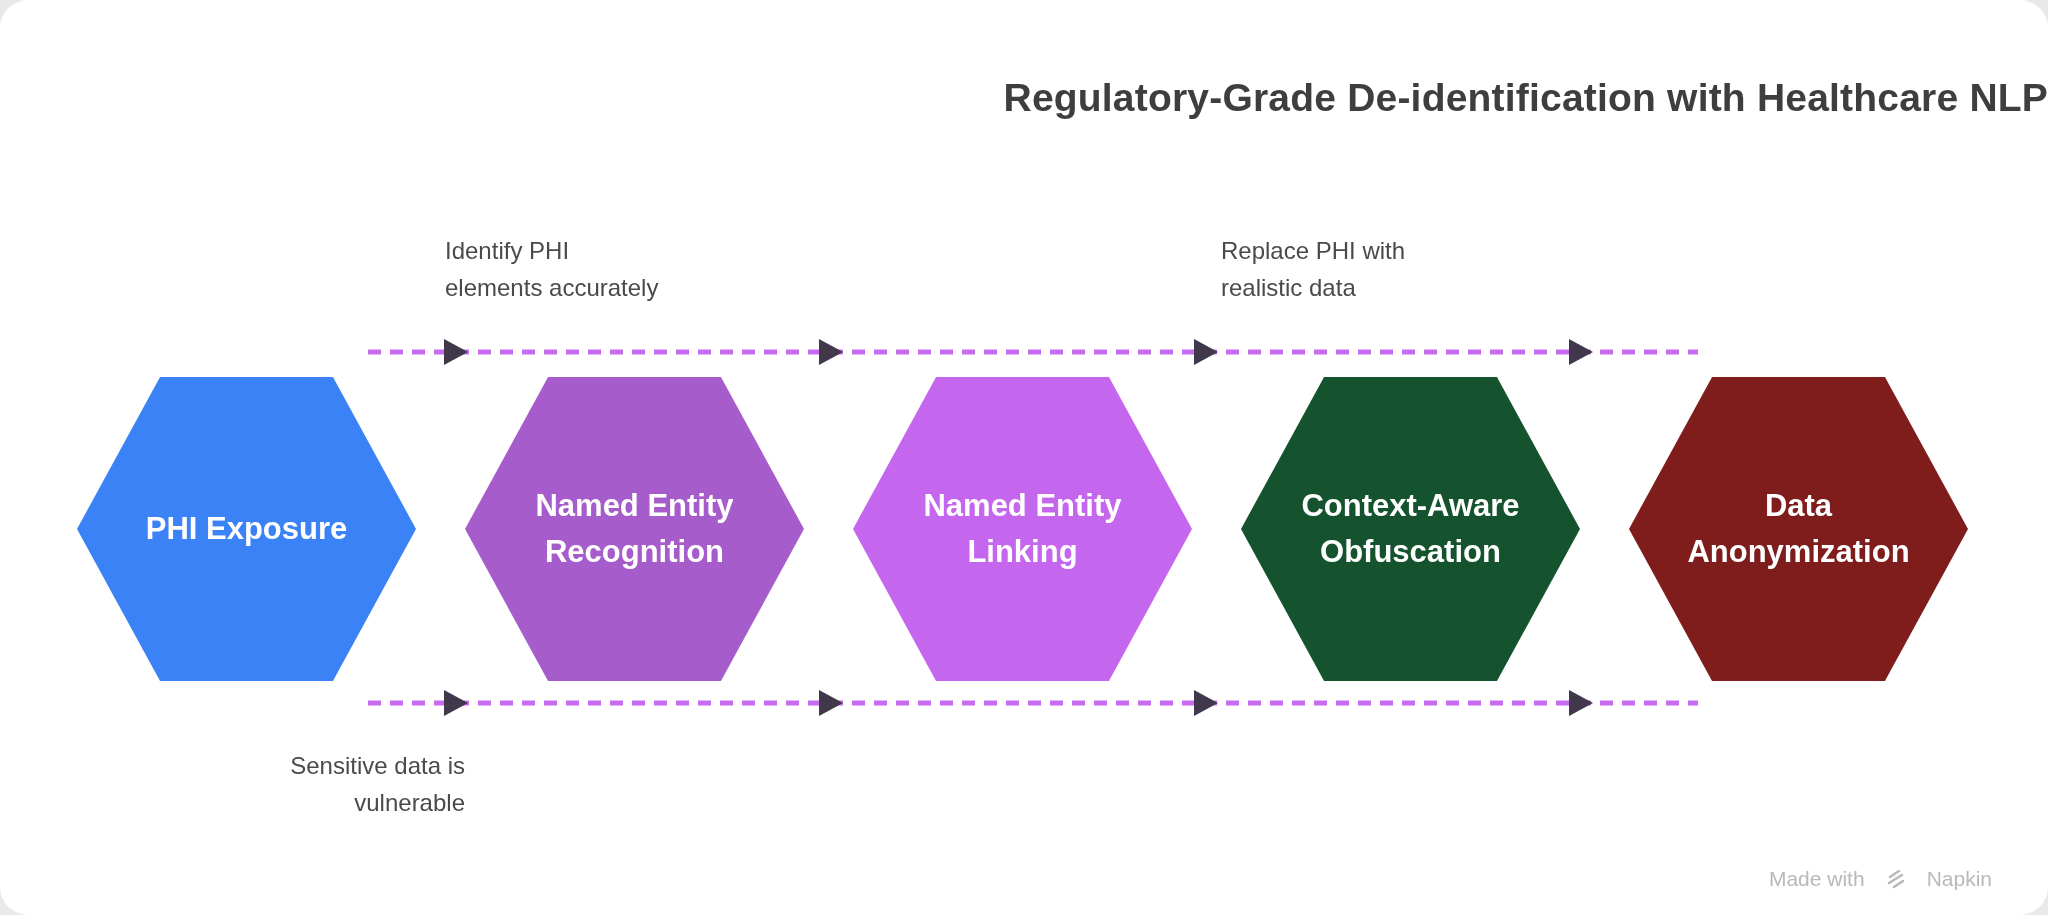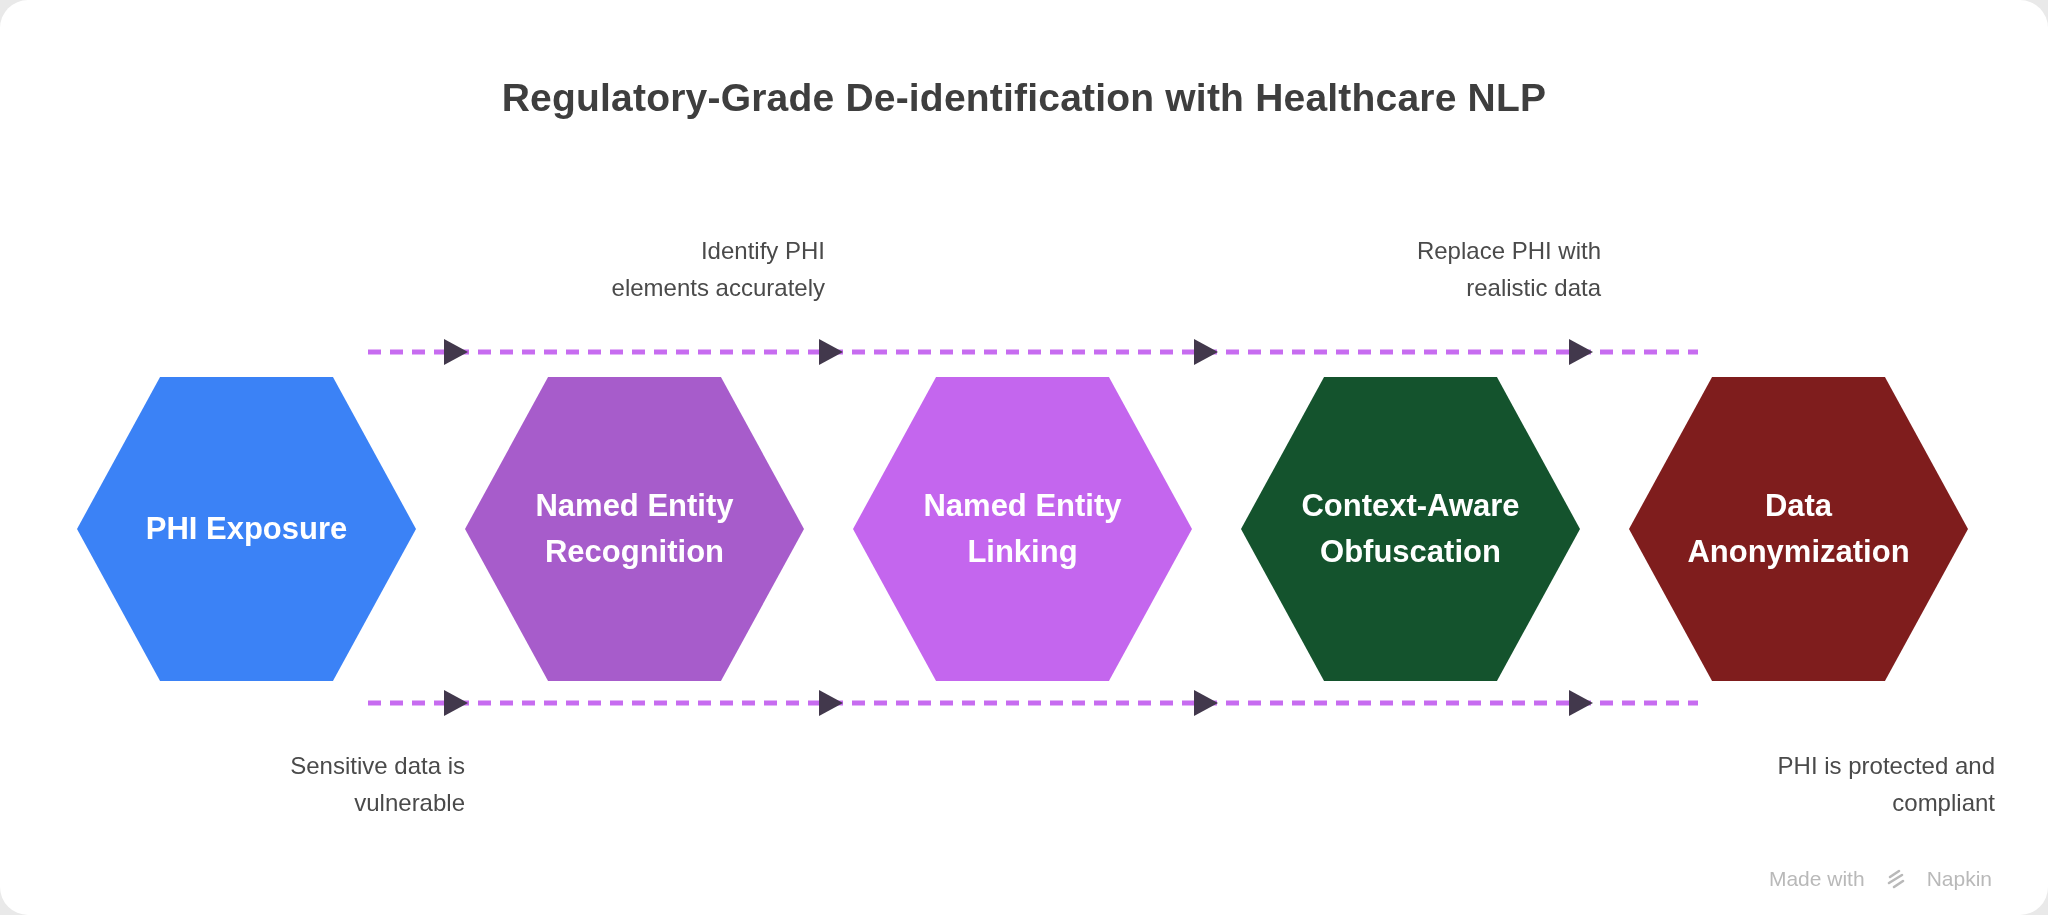--- a/index.html
+++ b/index.html
@@ -12,31 +12,31 @@
     border-radius: 28px;
     overflow: hidden;
     font-family: "Liberation Sans", sans-serif;
   }
   .title {
     position: absolute;
     top: 76px;
     left: 0;
     width: 100%;
     margin: 0;
-    text-align: center;
+    text-align: right;
     font-size: 39px;
     font-weight: 700;
     color: var(--title-color, #3e3e3e);
     letter-spacing: 0.2px;
   }
   .step-label {
     position: absolute;
     top: 232px;
     width: 380px;
-    text-align: right;
+    text-align: left;
     font-size: 24px;
     line-height: 37px;
     color: var(--label-color, #4a4a4a);
     white-space: pre-line;
   }
   .arrows { position: absolute; left: 0; top: 0; }
   .flow-line {
     stroke: var(--dash, #c76cf0);
     stroke-width: 5;
     stroke-dasharray: 13 9;
@@ -129,22 +129,20 @@
     <span class="hex-label">Context-Aware
 Obfuscation</span>
   </div>
   <div class="hex" style="left: 1629px; background: #7f1d1d;">
     <span class="hex-label">Data
 Anonymization</span>
   </div>
 
   <div class="annotation" style="left:65px">Sensitive data is
 vulnerable</div>
-  <div class="annotation" style="left:1595px">PHI is protected and
-compliant</div>
 
   <div class="footer">
     <span>Made with</span>
     <svg class="napkin-icon" width="22" height="22" viewBox="0 0 22 22">
       <g stroke="#b9b9b9" stroke-width="2.6" stroke-linecap="round" fill="none">
         <path d="M5 9 L14 3"></path>
         <path d="M4 15 L17 7"></path>
         <path d="M9 19 L18 13"></path>
       </g>
     </svg>

